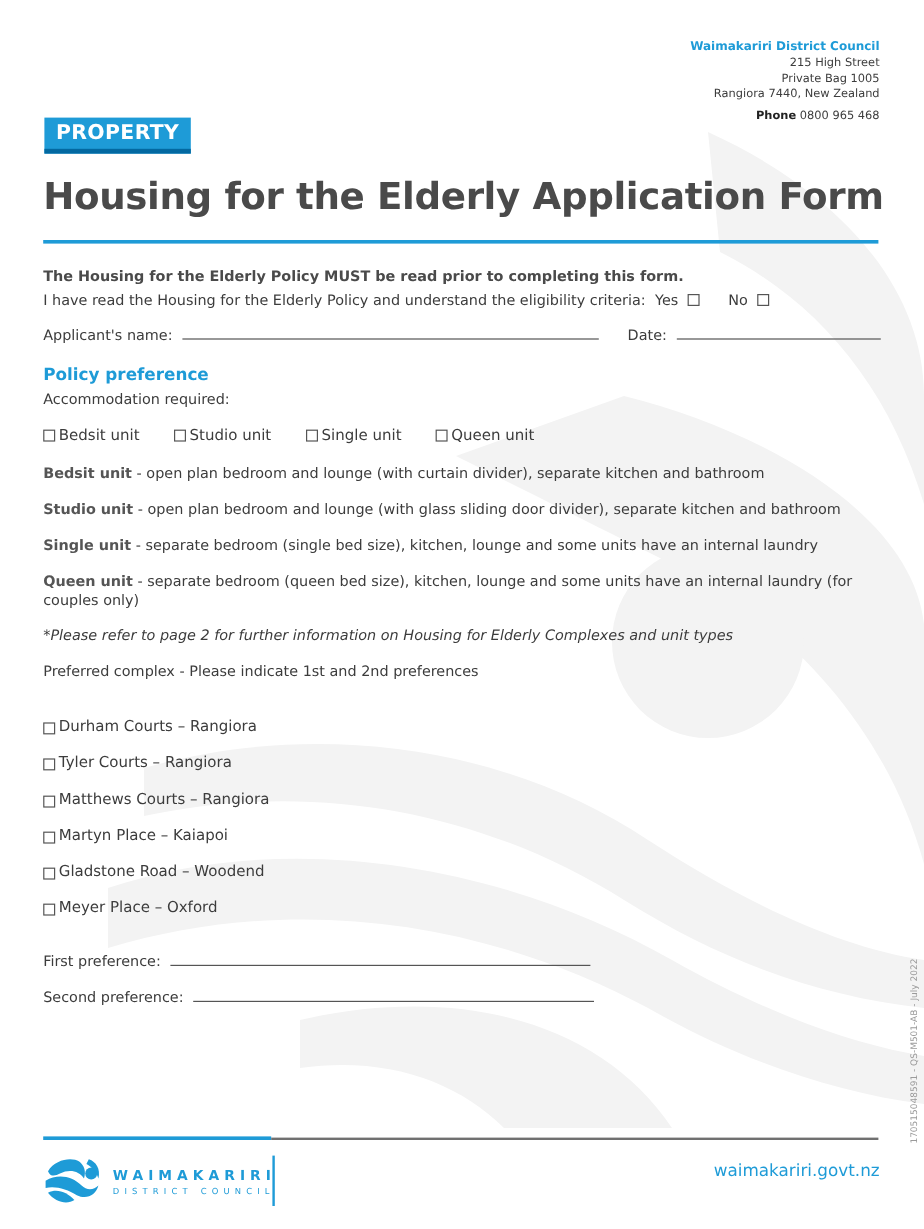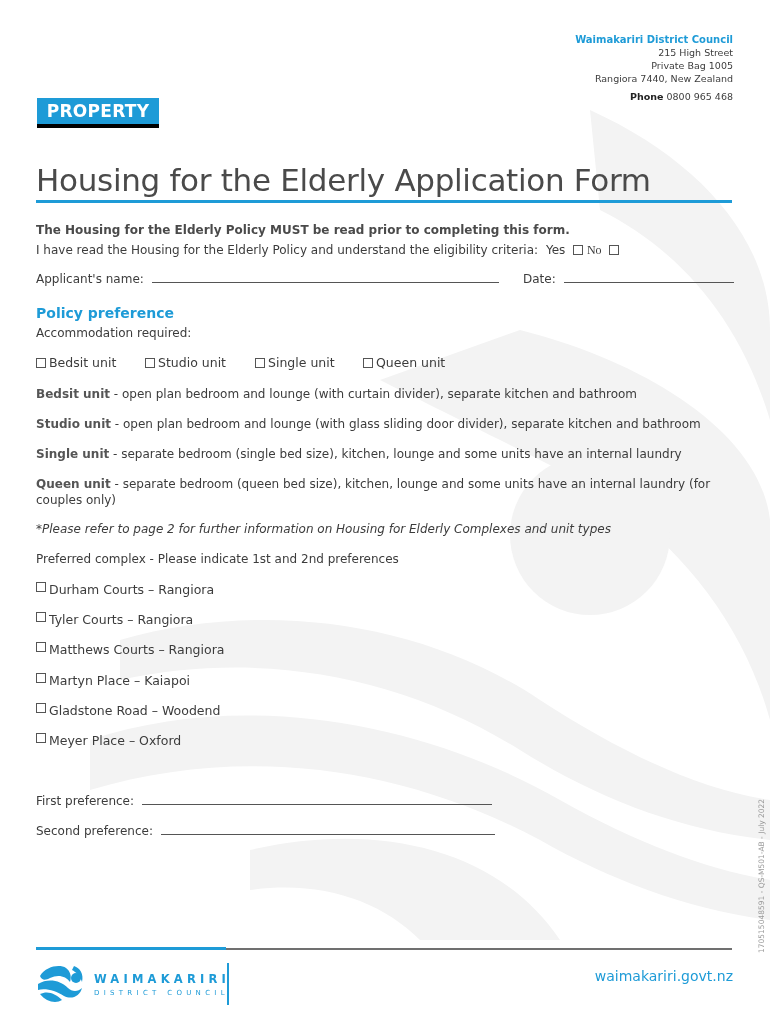--- a/index.html
+++ b/index.html
@@ -14,26 +14,26 @@
   
   .addr { right: 37px; top: 33px; text-align: right; font-size: 9.5px; line-height: 13px; color: #3d3d3d; }
   .addr .org { color: #1e9bd7; font-weight: bold; font-size: 10px; }
   .addr .phone-row { margin-top: 5px; }
   .addr .phone-label { font-weight: bold; color: #222; }
 
   .badge {
     left: 37px; top: 98px; width: 122px; height: 26px;
     background: #1e9bd7; color: #fff; font-weight: bold; font-size: 17px;
     line-height: 26px; text-align: center; letter-spacing: 0.3px;
-    border-bottom: 4px solid #000000;
+    border-bottom: 4px solid #0369a1;
   }
 
   .title {
-    left: 36px; top: 146px; font-size: 31px; font-weight: normal; color: #4a4a4a;
-    letter-spacing: -0.3px; white-space: nowrap; margin-top: 16px;
+    left: 36px; top: 146px; font-size: 31px; font-weight: bold; color: #4a4a4a;
+    letter-spacing: -0.3px; white-space: nowrap;
   }
   .title-rule { left: 36px; top: 200px; width: 696px; height: 3px; background: #1e9bd7; }
 
   .txt { font-size: 12px; color: #3c3c3c; white-space: nowrap; }
   .bold { font-weight: bold; }
   .italic { font-style: italic; }
 
   .cb {
     display: inline-block; width: 10px; height: 10px; border: 1px solid #555;
     vertical-align: -1px; background: transparent; box-sizing: border-box;
@@ -42,21 +42,21 @@
 
   .h2 { left: 36px; top: 305px; font-size: 14px; font-weight: bold; color: #1e9bd7; }
 
   .unit-options { left: 36px; top: 355px; display: flex; }
   .unit-opt { display: flex; align-items: center; gap: 3px; font-size: 12.5px; color: #3c3c3c; }
 
   .desc { left: 36px; width: 690px; font-size: 12px; line-height: 16px; color: #3c3c3c; }
   .desc .lead { font-weight: bold; color: #555; }
 
   .complex-list { left: 36px; top: 582px; }
-  .complex-item { display: flex; align-items: flex-start; gap: 3px; font-size: 12.5px; height: 30.2px; color: #3c3c3c; }
+  .complex-item { display: flex; align-items: flex-end; gap: 3px; font-size: 12.5px; height: 30.2px; color: #3c3c3c; }
 
   .vert {
     left: 757px; top: 953px; transform-origin: 0 0; transform: rotate(-90deg);
     font-size: 7.5px; color: #9a9a9a; white-space: nowrap;
   }
 
   .foot-rule-blue { left: 36px; top: 947px; width: 190px; height: 3px; background: #1e9bd7; }
   .foot-rule-grey { left: 226px; top: 948px; width: 506px; height: 2px; background: #707070; }
   .logo { left: 36px; top: 962px; display: flex; align-items: center; }
   .logo-text { margin-left: 8px; color: #1e9bd7; }
@@ -94,21 +94,21 @@
 
 <div class="layer title">Housing for the Elderly Application Form</div>
 <div class="layer title-rule"></div>
 
 <div class="layer txt bold" style="left:36px; top:223px; color:#4a4a4a;">The Housing for the Elderly Policy MUST be read prior to completing this form.</div>
 
 <div class="layer txt" style="left:36px; top:243px;">
   <span>I have read the Housing for the Elderly Policy and understand the eligibility criteria:</span>
   <span style="margin-left:4px;">Yes</span>
   <span class="cb" style="margin-left:4px;"></span>
-  <span style="margin-left:0;font-family:Liberation Serif, serif;">No</span>
+  <span style="margin-left:20px;">No</span>
   <span class="cb" style="margin-left:4px;"></span>
 </div>
 
 <div class="layer txt" style="left:36px; top:272px;">
   <span>Applicant's name:</span>
   <span class="line" style="width:347px; margin-left:4px;"></span>
 </div>
 <div class="layer txt" style="left:523px; top:272px;">
   <span>Date:</span>
   <span class="line" style="width:170px; margin-left:4px;"></span>

